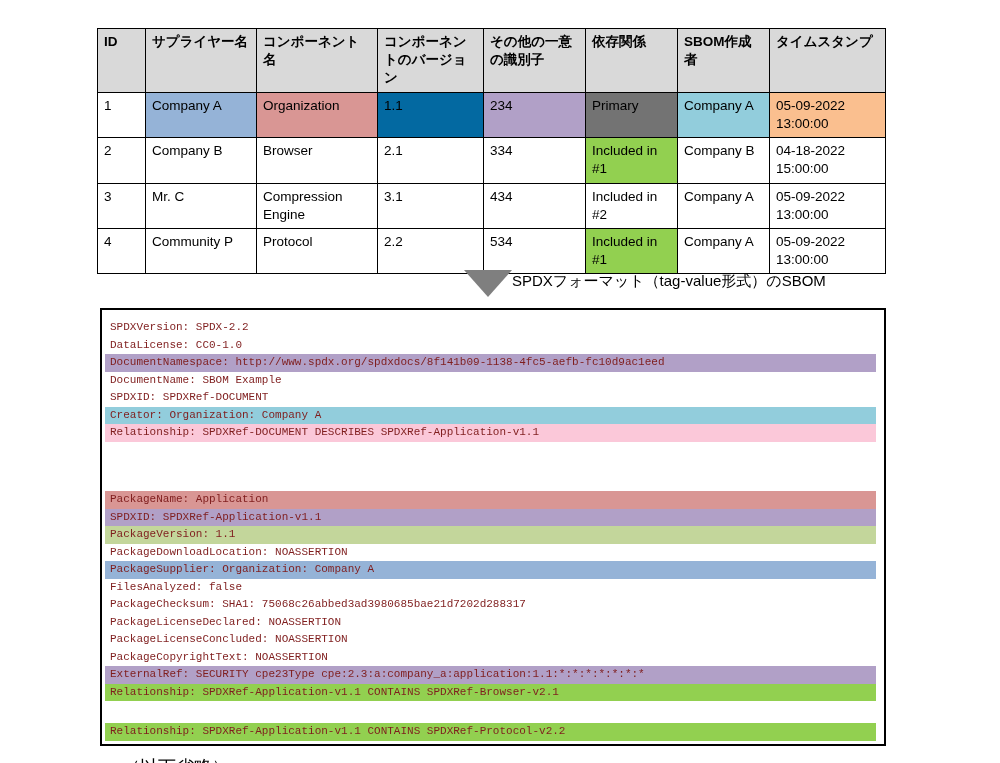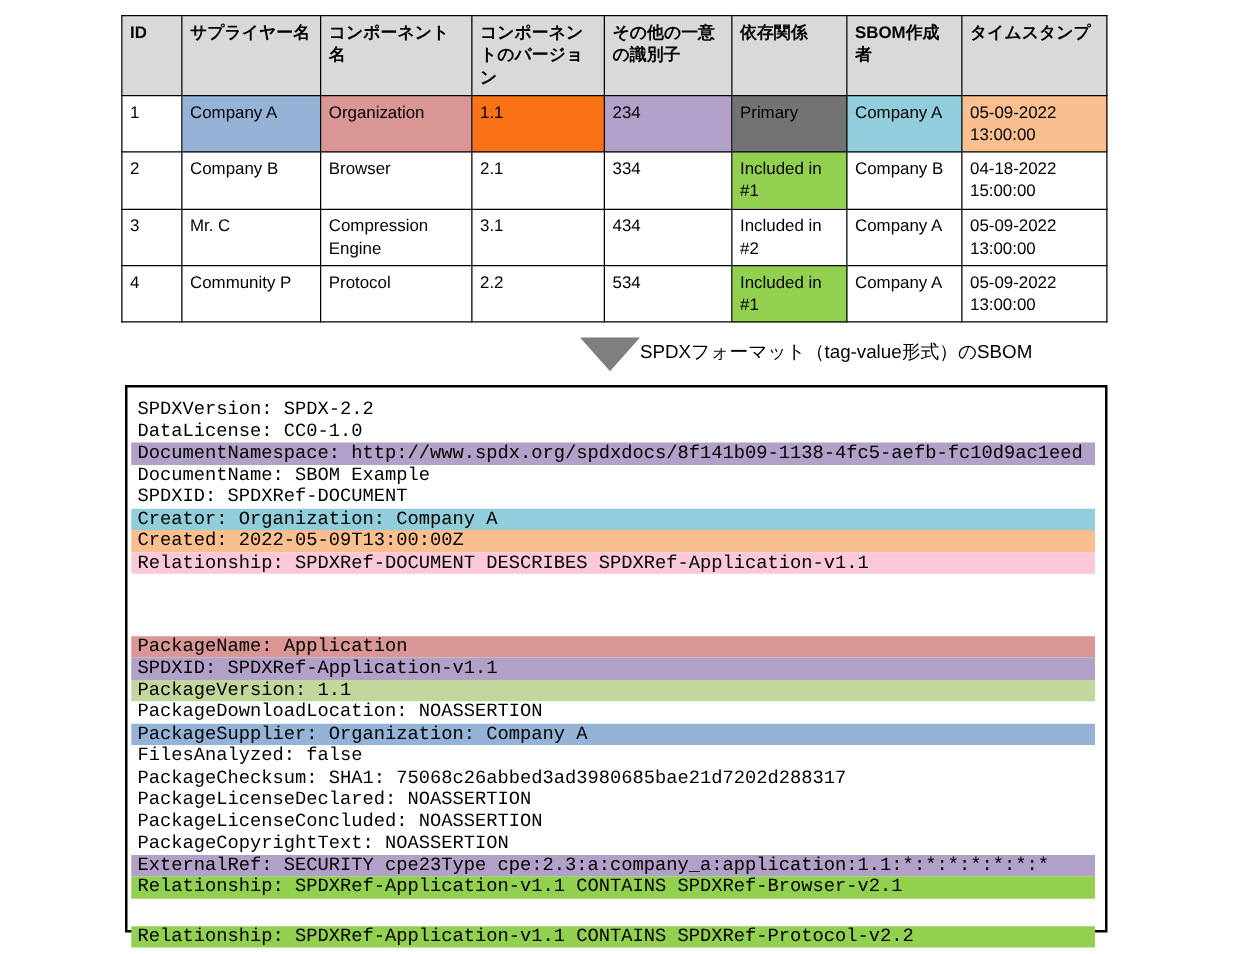--- a/index.html
+++ b/index.html
@@ -8,21 +8,21 @@
     width: 1000px; height: 763px;
     background: #ffffff;
     position: relative;
     overflow: hidden;
     font-family: "Liberation Sans", sans-serif;
     color: #000;
   }
 
   
   .sbom-table {
-    position: absolute; left: 97px; top: 12px;
+    position: absolute; left: 97px; top: 28px;
     width: 788px;
     border-collapse: collapse;
     table-layout: fixed;
     font-size: 13.5px;
   }
   .sbom-table th, .sbom-table td {
     border: 1.5px solid #000;
     padding: 4px 6px;
     vertical-align: top;
     text-align: left;
@@ -55,22 +55,22 @@
     position: absolute; left: 100px; top: 308px;
     width: 786px; height: 438px;
     border: 2px solid #000;
     background: #ffffff;
     padding-top: 9px;
   }
   .code-line {
     height: 17.5px;
     line-height: 17.5px;
     font-family: "Liberation Mono", "DejaVu Sans Mono", monospace;
-    font-size: 15px;
-    color: #000000;
+    font-size: 11px;
+    color: #7f1d1d;
     white-space: pre;
     overflow: hidden;
     margin: 0 8px 0 3px;
     padding-left: 5px;
   }
   .code-footnote {
     margin: 14px 0 0 20px;
     font-size: 18px;
     color: #000;
     font-family: "Liberation Sans", sans-serif;
@@ -100,21 +100,21 @@
       <th>依存関係</th>
       <th>SBOM作成者</th>
       <th>タイムスタンプ</th>
     </tr>
   </thead>
   <tbody>
       <tr>
         <td>1</td>
         <td style="background: rgb(149, 179, 215);">Company A</td>
         <td style="background: rgb(217, 150, 148);">Organization</td>
-        <td style="background: #f97316;">1.1</td>
+        <td style="background: #0369a1;">1.1</td>
         <td style="background: rgb(177, 160, 199);">234</td>
         <td style="background: #737373;">Primary</td>
         <td style="background: rgb(146, 205, 220);">Company A</td>
         <td style="background: rgb(250, 191, 143);">05-09-2022 13:00:00</td>
       </tr>
       <tr>
         <td>2</td>
         <td>Company B</td>
         <td>Browser</td>
         <td>2.1</td>
@@ -150,21 +150,20 @@
 <div class="arrow-label">SPDXフォーマット（tag-value形式）のSBOM</div>
 
 <div class="code-box">
   <div>
       <div class="code-line">SPDXVersion: SPDX-2.2</div>
       <div class="code-line">DataLicense: CC0-1.0</div>
       <div class="code-line" style="background: rgb(177, 160, 199);">DocumentNamespace: http://www.spdx.org/spdxdocs/8f141b09-1138-4fc5-aefb-fc10d9ac1eed</div>
       <div class="code-line">DocumentName: SBOM Example</div>
       <div class="code-line">SPDXID: SPDXRef-DOCUMENT</div>
       <div class="code-line" style="background: rgb(146, 205, 220);">Creator: Organization: Company A</div>
-      <div class="code-line" style="background: rgb(250, 191, 143);">Created: 2022-05-09T13:00:00Z</div>
       <div class="code-line" style="background: rgb(251, 200, 217);">Relationship: SPDXRef-DOCUMENT DESCRIBES SPDXRef-Application-v1.1</div>
       <div class="code-line">&nbsp;</div>
       <div class="code-line" style="background: rgb(217, 150, 148); margin-top: 32px;">PackageName: Application</div>
       <div class="code-line" style="background: rgb(177, 160, 199);">SPDXID: SPDXRef-Application-v1.1</div>
       <div class="code-line" style="background: rgb(195, 214, 155);">PackageVersion: 1.1</div>
       <div class="code-line">PackageDownloadLocation: NOASSERTION</div>
       <div class="code-line" style="background: rgb(149, 179, 215);">PackageSupplier: Organization: Company A</div>
       <div class="code-line">FilesAnalyzed: false</div>
       <div class="code-line">PackageChecksum: SHA1: 75068c26abbed3ad3980685bae21d7202d288317</div>
       <div class="code-line">PackageLicenseDeclared: NOASSERTION</div>

